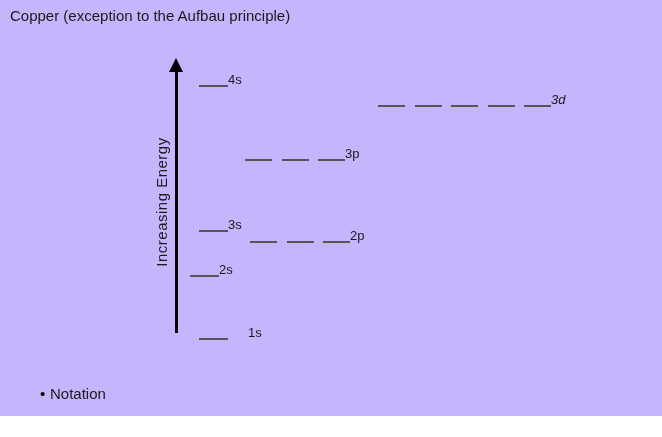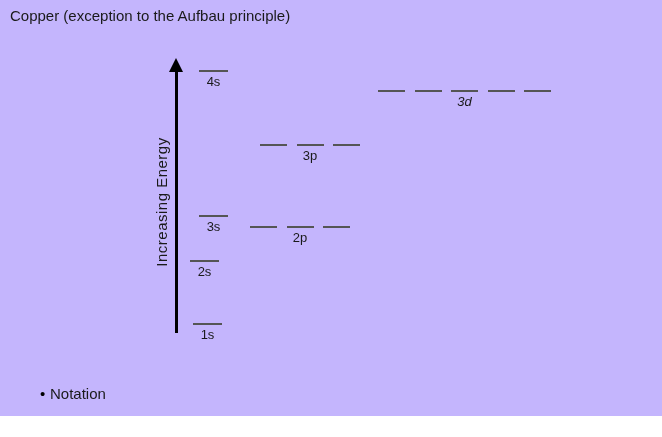--- a/index.html
+++ b/index.html
@@ -49,43 +49,43 @@
     transform-origin: center center;
     white-space: nowrap;
     font-size: 15px;
     letter-spacing: 0.5px;
     color: #1a1a1a;
   }
   
   .level {
     position: absolute;
     display: flex;
-    flex-direction: column;
-    align-items: center;
+    flex-direction: row;
+    align-items: flex-end;
   }
   .level .lines {
     display: flex;
     gap: 9.5px;
   }
   .level .line {
     width: 27px;
     height: 2px;
     background: #555555;
   }
   .level.single .line { width: 29px; }
   .level .level-label {
     margin-top: 2px;
     font-size: 13px;
     color: #1a1a1a;
   }
-  .level-1s { left: 193px; top: 323px; }
+  .level-1s { left: 199px; top: 323px; gap: 20px; }
   .level-2s { left: 190px; top: 260px; }
   .level-2p { left: 250px; top: 226px; }
   .level-3s { left: 199px; top: 175px; margin-top: 40px; }
-  .level-3p { left: 260px; top: 144px; }
+  .level-3p { left: 245px; top: 144px; }
   .level-4s { left: 199px; top: 70px;  }
   .level-3d { left: 378px; top: 90px; font-style: italic;  }
   
   .bullets {
     position: absolute;
     left: 40px;
     top: 381px;
   }
   .bullet-row {
     display: flex;

